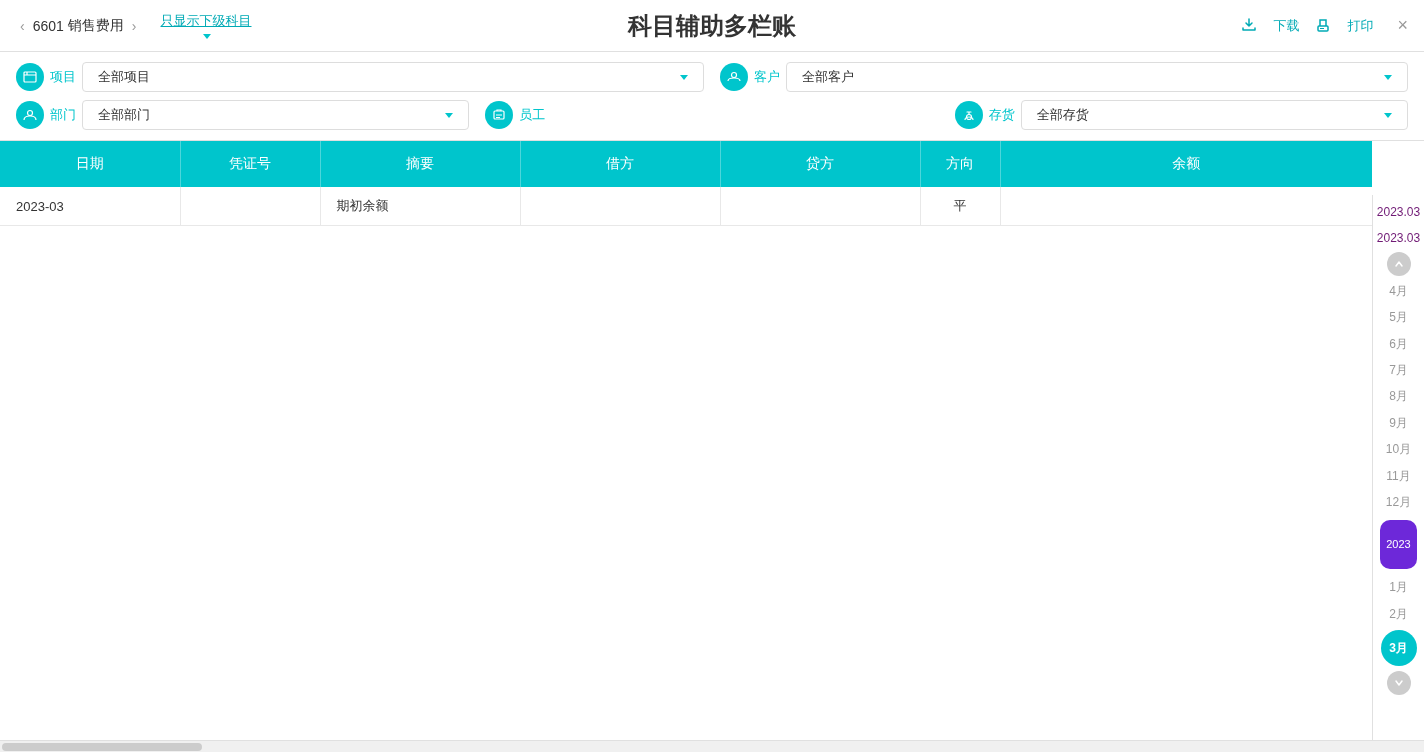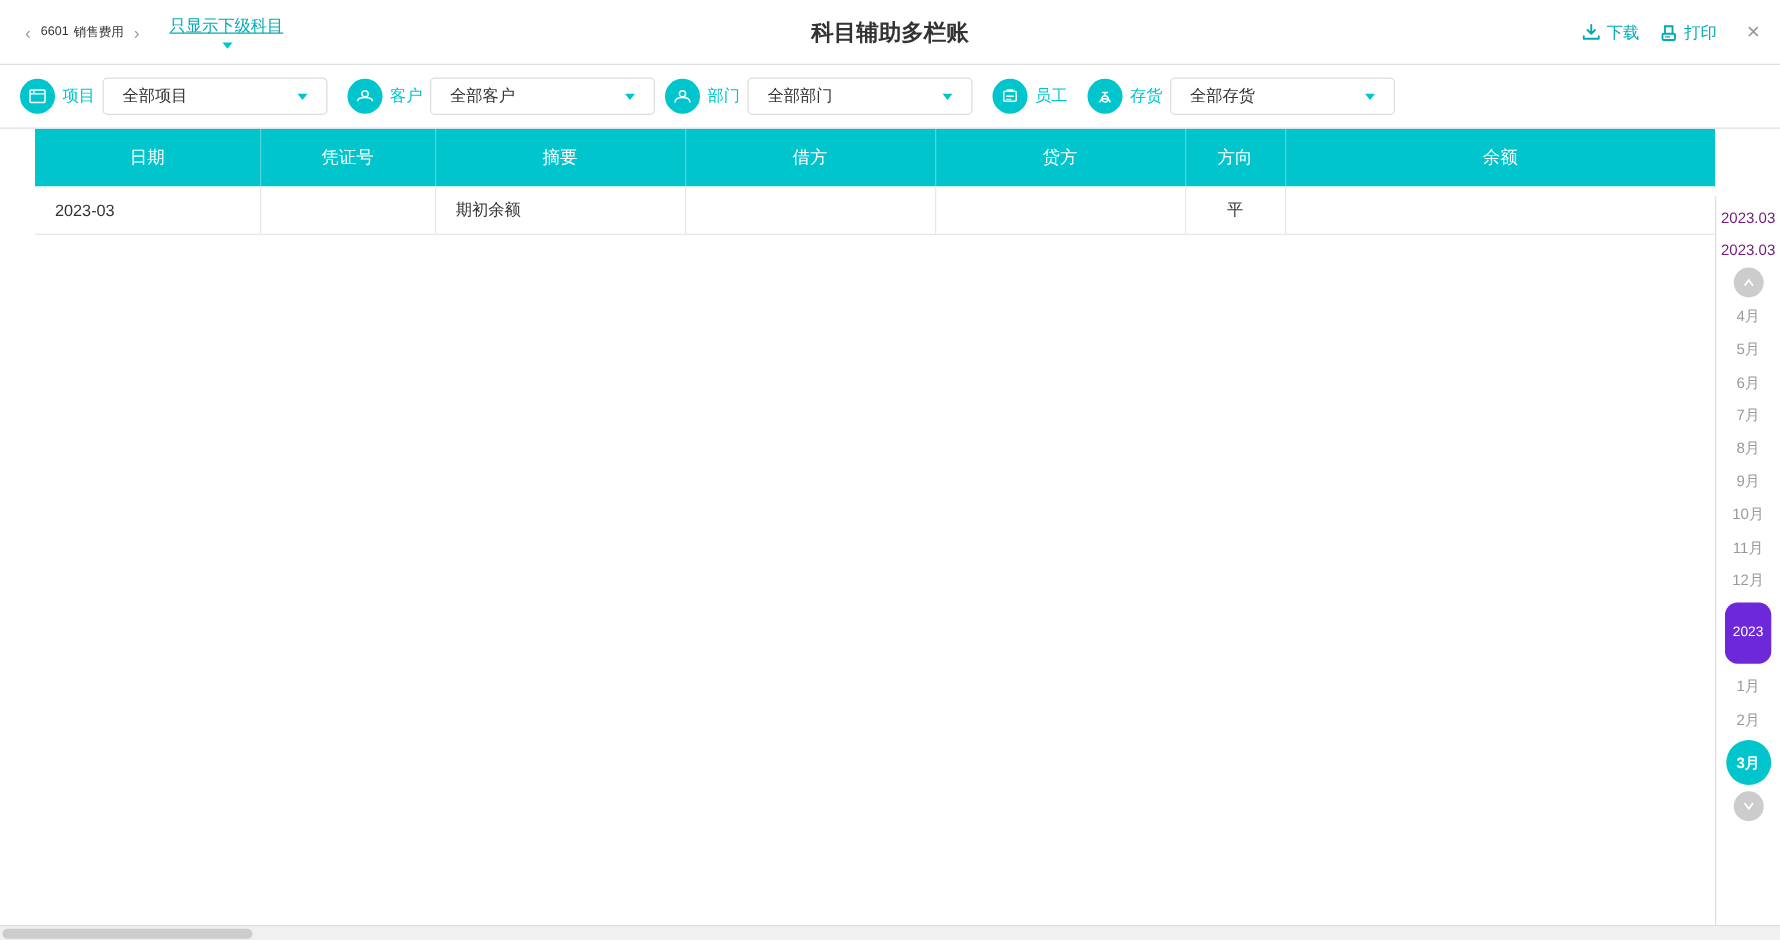--- a/index.html
+++ b/index.html
@@ -33,72 +33,72 @@
       align-items: center;
       gap: 4px;
     }
     .nav-arrow {
       color: #999;
       cursor: pointer;
       font-size: 14px;
       padding: 2px 4px;
     }
     .account-code {
-      font-size: 10px;
+      font-size: 14px;
       color: #333;
       font-weight: 500;
     }
     .show-sub-btn {
       display: flex;
       align-items: center;
       gap: 4px;
       color: #00aab5;
       text-decoration: underline;
       cursor: pointer;
       font-size: 13px;
       margin-left: 12px;
       border: none;
       background: none;
       flex-direction: column;
     }
     .page-title {
       position: absolute;
       left: 50%;
       transform: translateX(-50%);
-      font-size: 18px;
+      font-size: 24px;
       font-weight: 600;
       color: #333;
     }
     .top-actions {
       margin-left: auto;
       display: flex;
       align-items: center;
       gap: 16px;
     }
     .action-btn {
       display: flex;
-      align-items: center;
-      gap: 4px;
+      align-items: flex-start;
+      gap: 16px;
       color: #00aab5;
       cursor: pointer;
       font-size: 13px;
       background: none;
       border: none;
     }
     .close-btn {
       color: #999;
       font-size: 18px;
       cursor: pointer;
       margin-left: 8px;
     }
     
     .filter-area {
       padding: 10px 16px;
       display: flex;
-      flex-direction: row;
+      flex-direction: column;
       gap: 8px;
       border-bottom: 1px solid #e0e0e0;
     }
     .filter-row {
       display: flex;
       align-items: center;
       gap: 16px;
     }
     .filter-item {
       display: flex;
@@ -384,21 +384,21 @@
         <div class="filter-select">
           <span>全部存货</span>
           <span class="chevron-down"></span>
         </div>
       </div>
     </div>
   </div>
 
   <div style="flex:1; display:flex; position:relative; overflow:hidden;">
 
-    <div class="table-container" style="flex:1; padding-right:52px;padding-left:28px;">
+    <div class="table-container" style="flex:1; padding-right:52px;">
       <table>
         <thead>
           <tr>
             <th style="width:180px;">日期</th>
             <th style="width:140px;">凭证号</th>
             <th style="width:200px;">摘要</th>
             <th style="width:200px;">借方</th>
             <th style="width:200px;">贷方</th>
             <th style="width:80px;">方向</th>
             <th>余额</th>

